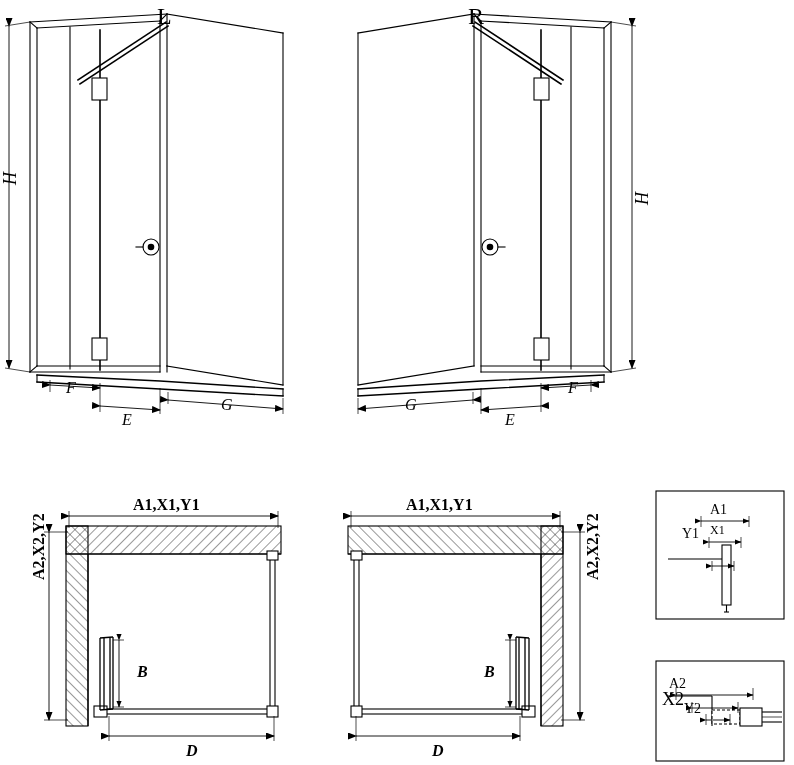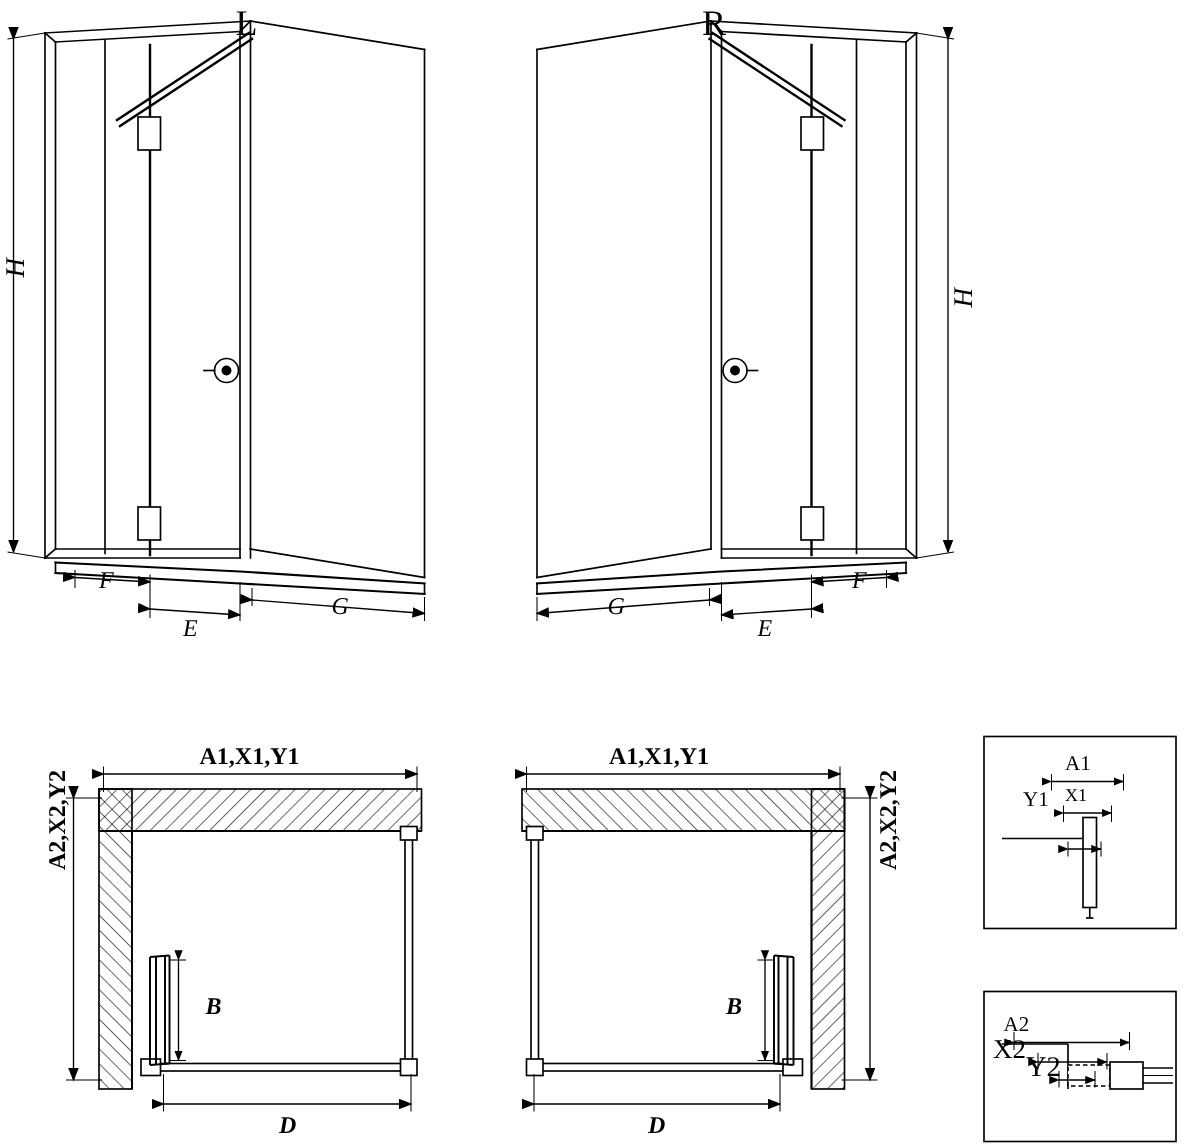--- a/index.html
+++ b/index.html
@@ -312,15 +312,15 @@
 
   <div class="lbl ital" style="left:186px;top:742px;font-size:16px;font-weight:bold;">D</div>
   <div class="lbl ital" style="left:432px;top:742px;font-size:16px;font-weight:bold;">D</div>
 
   <div class="lbl" style="left:710px;top:502px;font-size:14px;">A1</div>
   <div class="lbl" style="left:710px;top:523px;font-size:12px;">X1</div>
   <div class="lbl" style="left:682px;top:526px;font-size:14px;">Y1</div>
 
   <div class="lbl" style="left:669px;top:676px;font-size:14px;">A2</div>
   <div class="lbl" style="left:662px;top:689px;font-size:18px;text-align:right;">X2</div>
-  <div class="lbl" style="left:684px;top:701px;font-size:19px;">Y2</div>
+  <div class="lbl" style="left:684px;top:701px;font-size:14px;">Y2</div>
 
 </div>
 
 </body></html>

